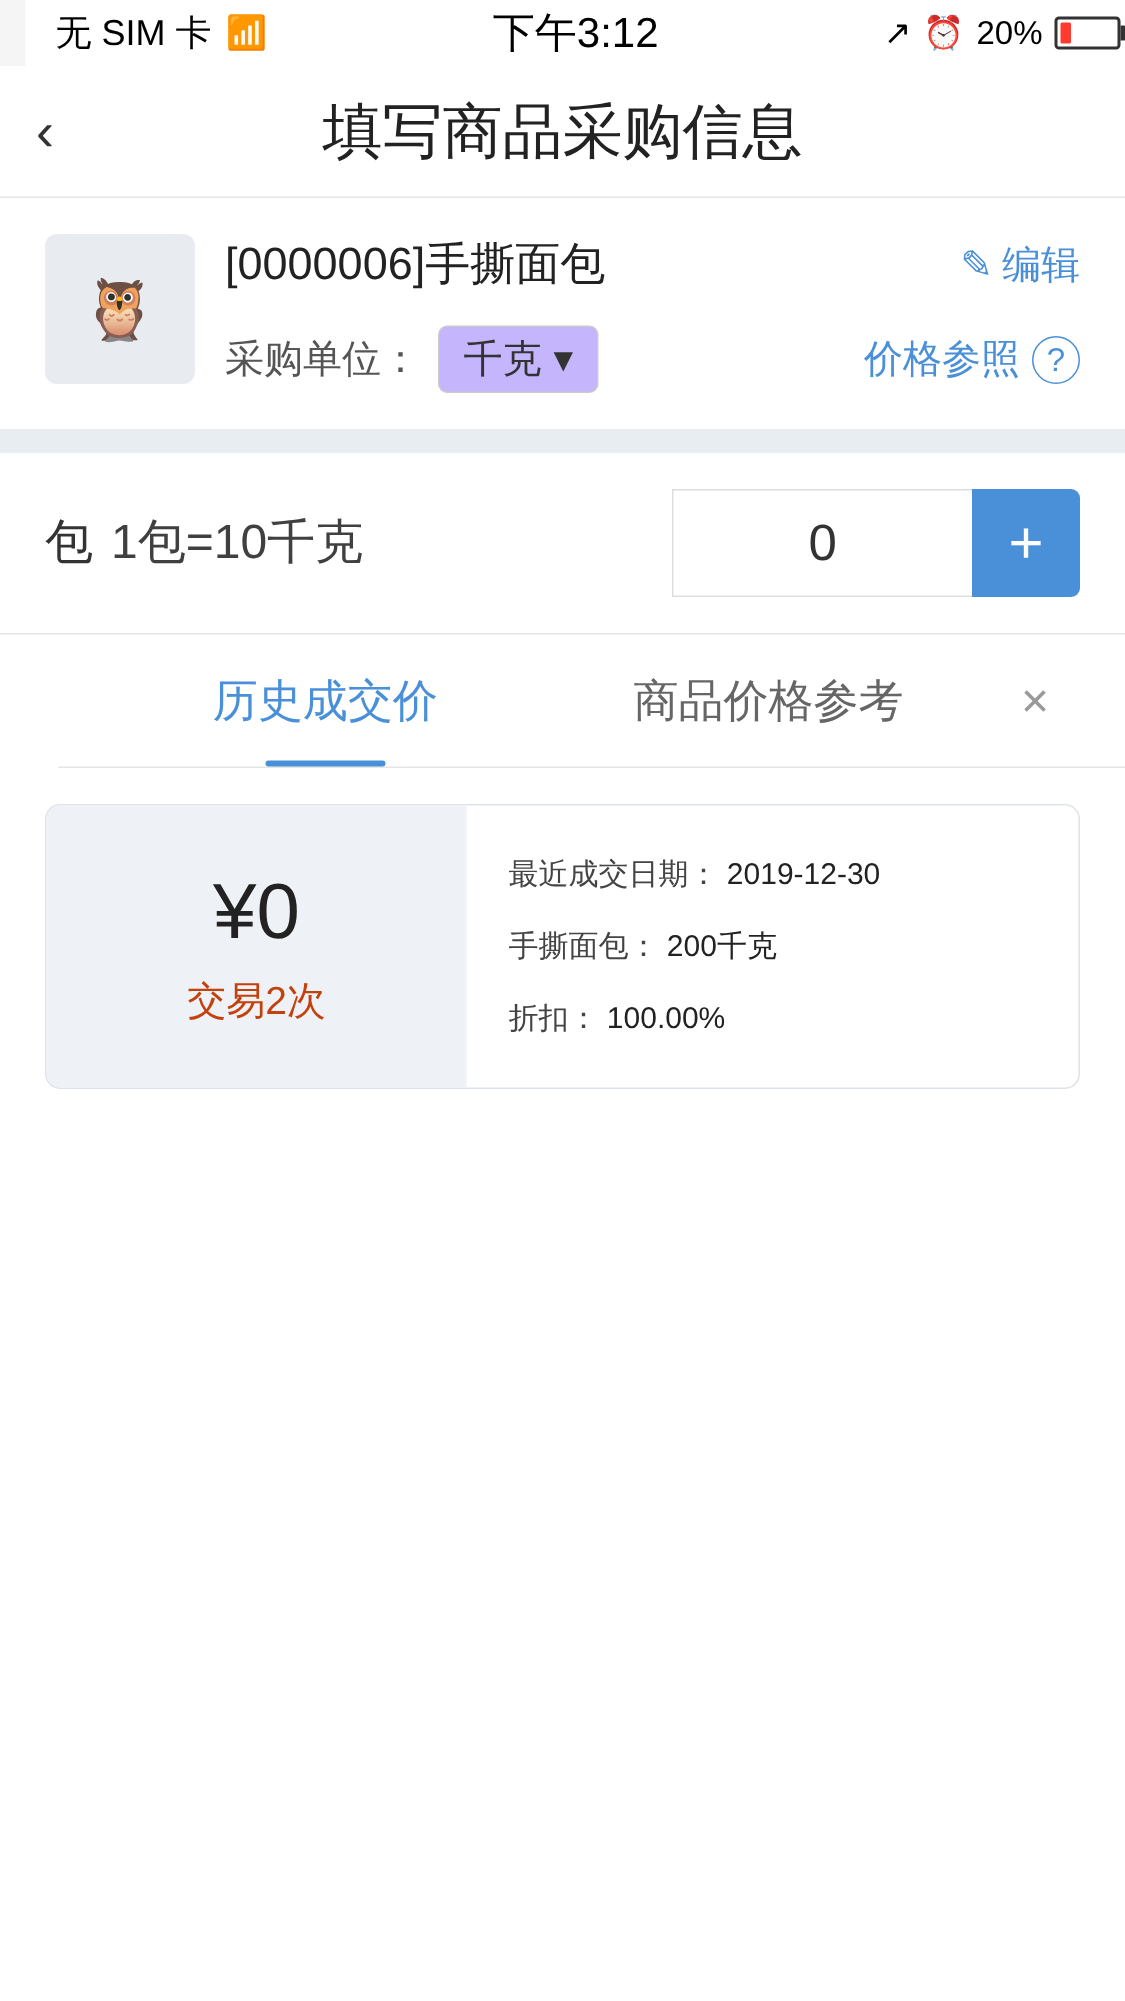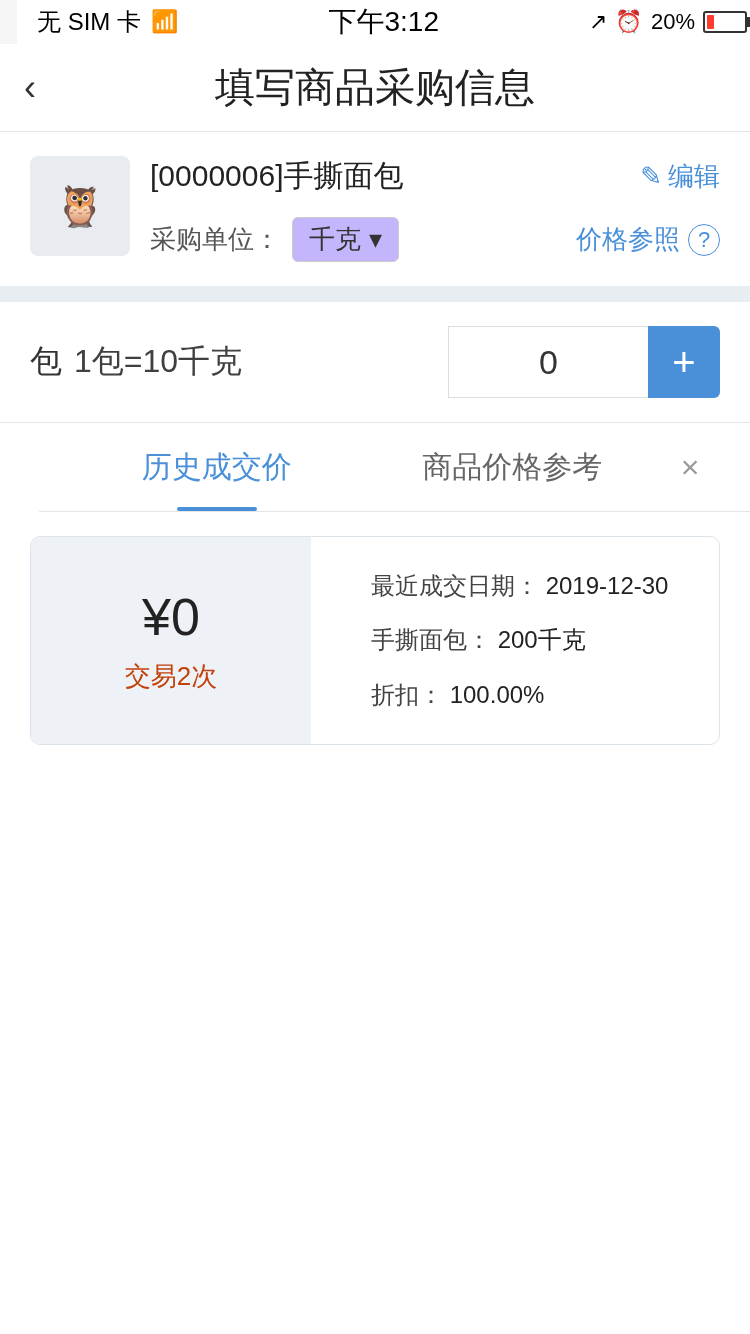--- a/index.html
+++ b/index.html
@@ -320,24 +320,23 @@
     }
     .price-card-right {
       flex: 1;
       padding: 30px 28px;
       display: flex;
       flex-direction: column;
       justify-content: center;
       gap: 16px;
     }
     .price-detail-row {
-      font-size: 24px;
+      font-size: 20px;
       color: #333;
       line-height: 1.6;
-      margin-left: 32px;
     }
     .price-detail-label {
       color: #444;
     }
     .price-detail-value {
       color: #222;
     }
   </style>
 </head>
 <body>

